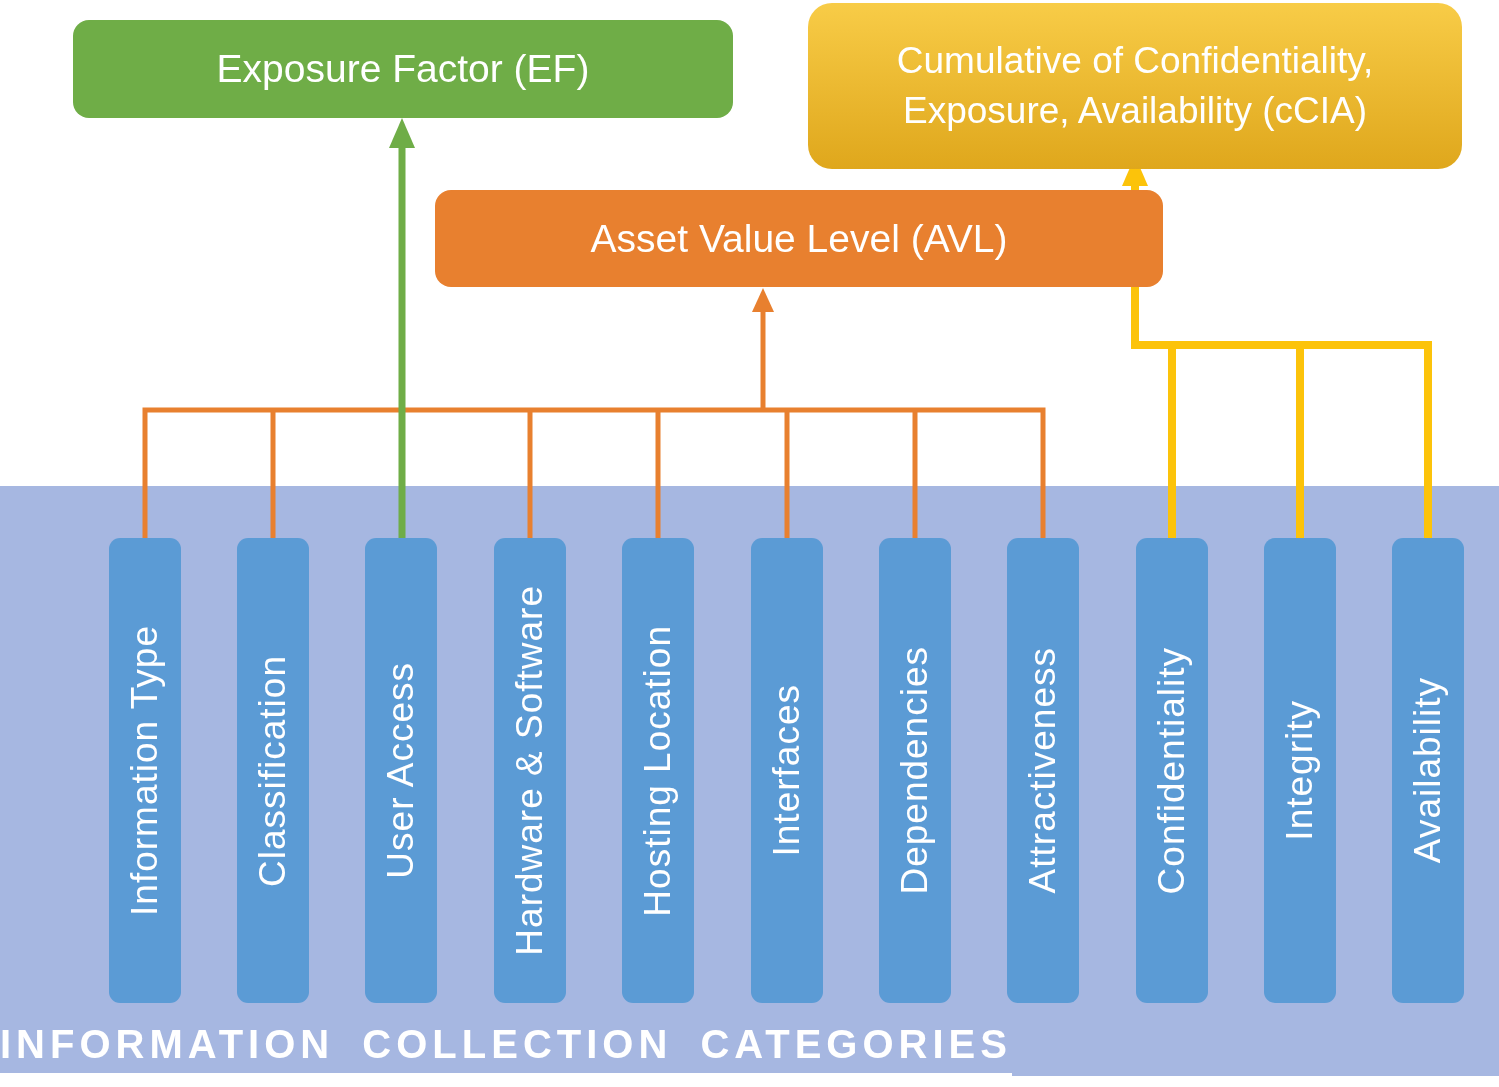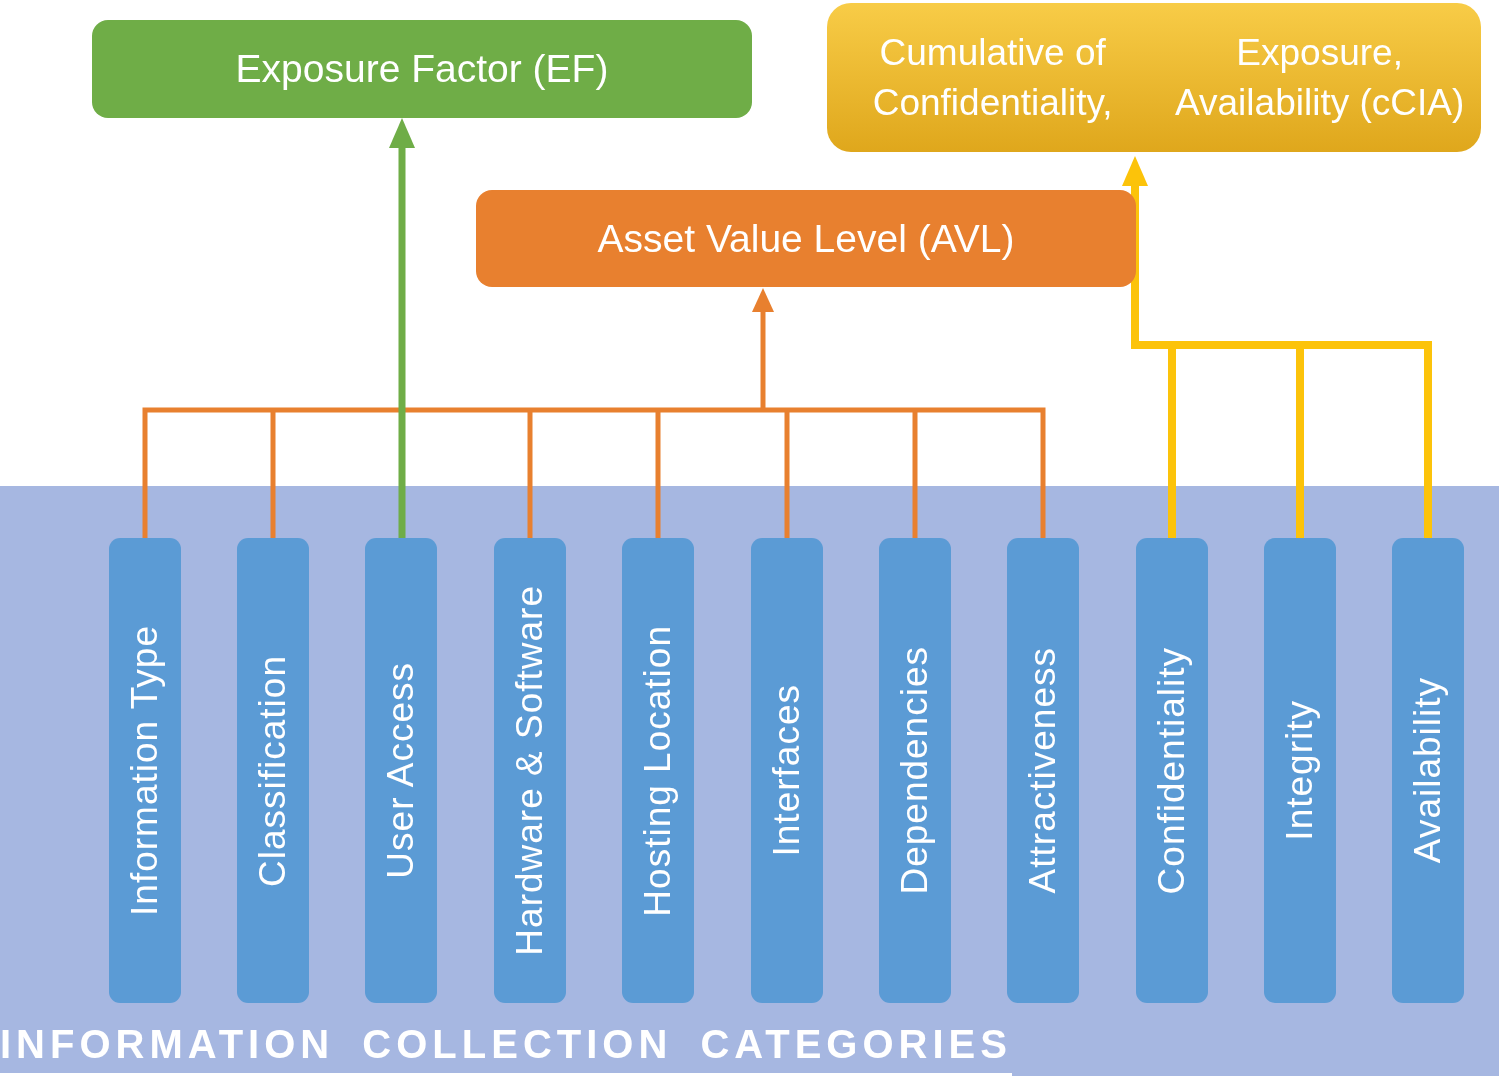--- a/index.html
+++ b/index.html
@@ -12,34 +12,34 @@
     position:relative; width:1499px; height:1087px; overflow:hidden;
     background:#ffffff; font-family:"Liberation Sans", sans-serif;
   }
   .band{
     position:absolute; left:0; top:486px; width:1499px; height:590px;
     background:var(--c-band,#A6B7E1);
   }
   svg.connectors{position:absolute; left:0; top:0; width:1499px; height:1087px;}
   .box{
     position:absolute; display:flex; align-items:center; justify-content:center;
-    color:var(--c-text,#fff); text-align:center;margin-left:19px;
+    color:var(--c-text,#fff); text-align:center;
   }
   .box-ef{
     left:73px; top:20px; width:660px; height:98px; border-radius:16px;
     background:var(--c-green,#6FAD47); font-size:39px;
   }
   .box-avl{
-    left:457px; top:190px; width:660px; height:97px; border-radius:16px;
+    left:435px; top:190px; width:728px; height:97px; border-radius:16px;
     background:var(--c-orange,#E8802F); font-size:39px;
   }
   .box-ccia{
-    left:808px; top:3px; width:654px; height:149px; border-radius:24px;
+    left:808px; top:3px; width:654px; height:166px; border-radius:24px;
     background:linear-gradient(180deg, var(--c-gold_light,#F8CC47) 0%, var(--c-gold_dark,#DFA71C) 100%);
-    font-size:37px; line-height:1.34; flex-direction:row;
+    font-size:37px; line-height:1.34; flex-direction:column;
   }
   .bar{
     position:absolute; top:538px; width:72px; height:465px; border-radius:11px;
     background:var(--c-bar_blue,#5B9BD5);
     display:flex; align-items:center; justify-content:center;
   }
   .bar .v{
     writing-mode:vertical-rl; transform:rotate(180deg);
     color:var(--c-text,#fff); font-size:37px; letter-spacing:1px; white-space:nowrap;
   }

